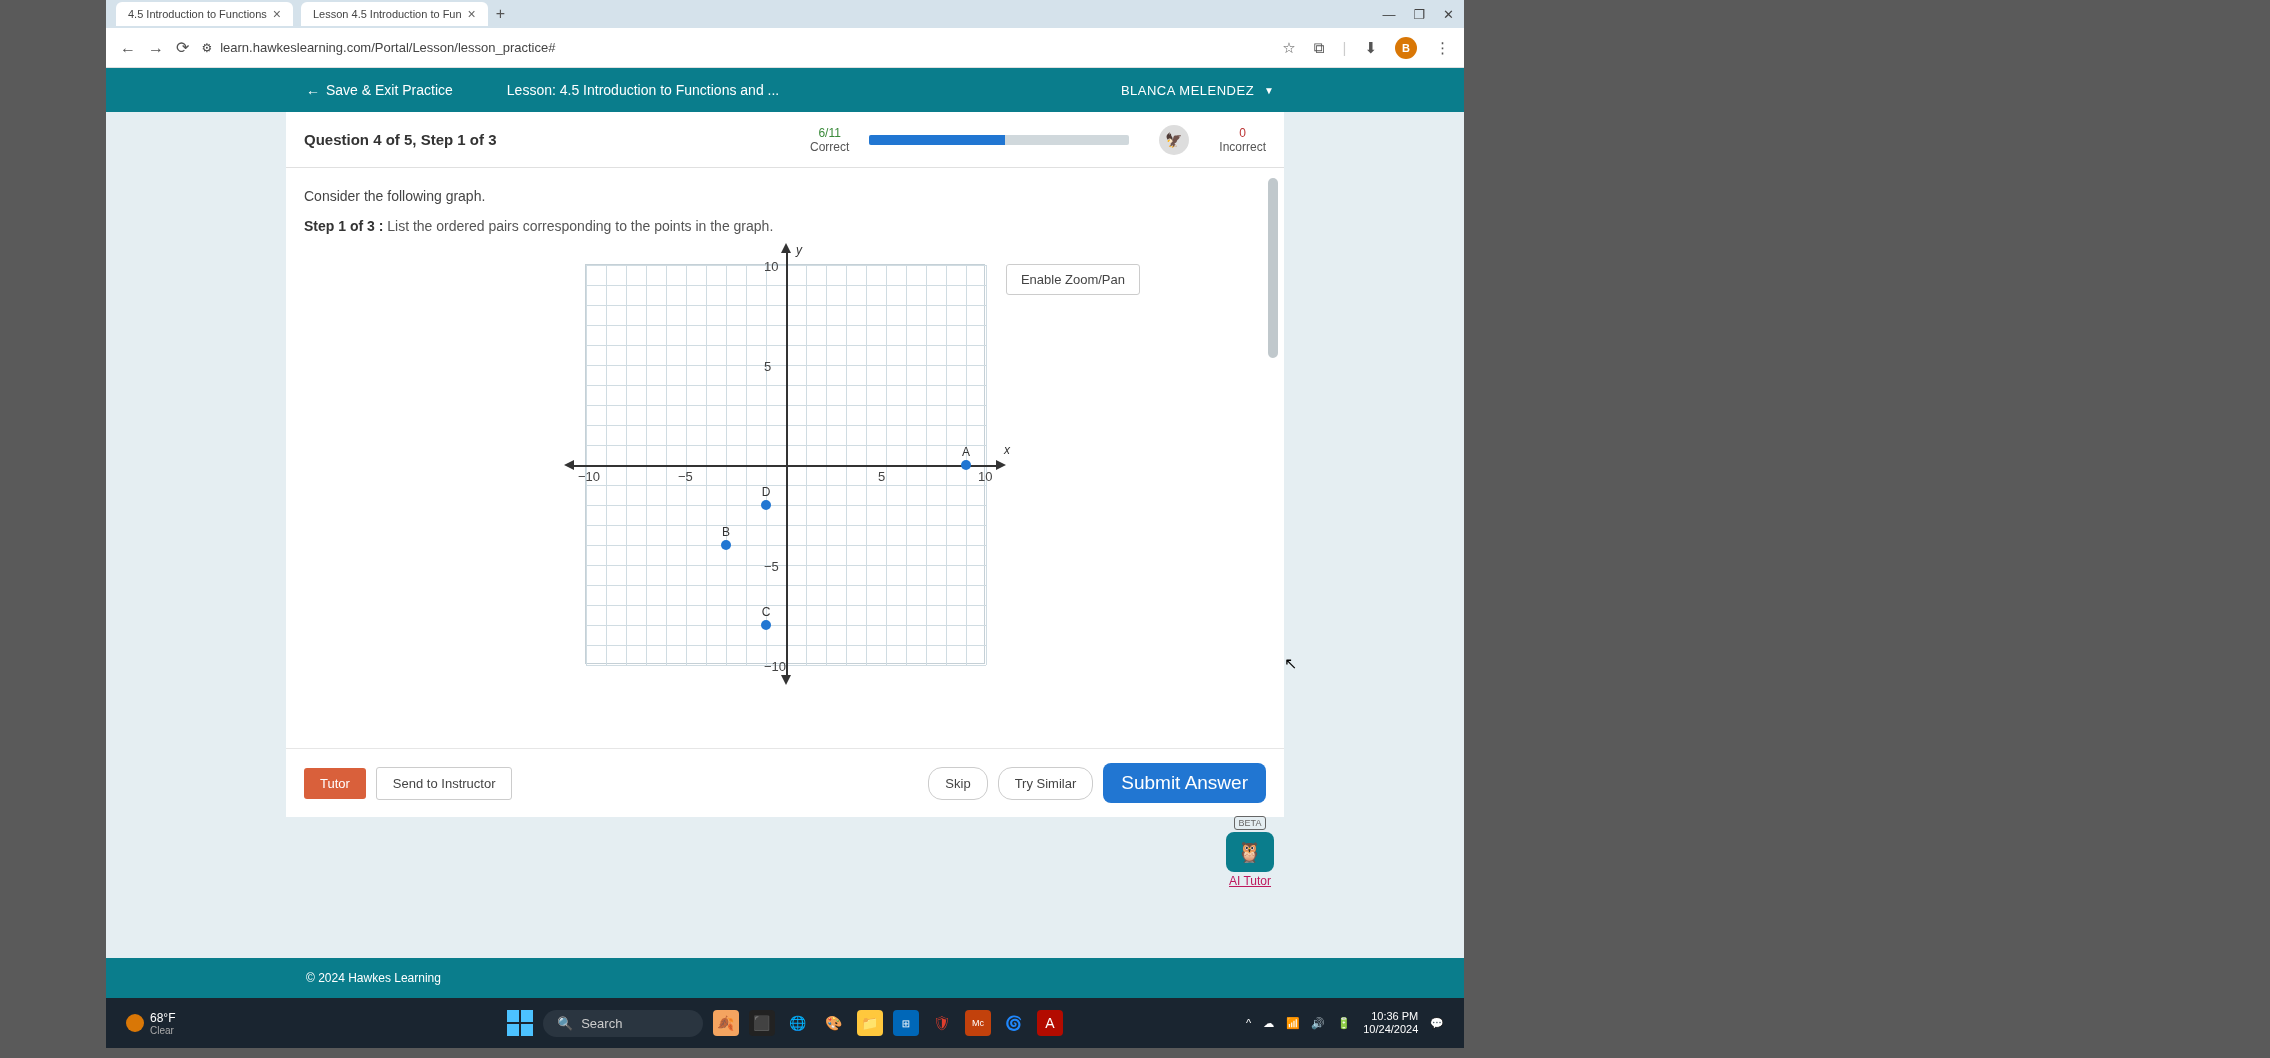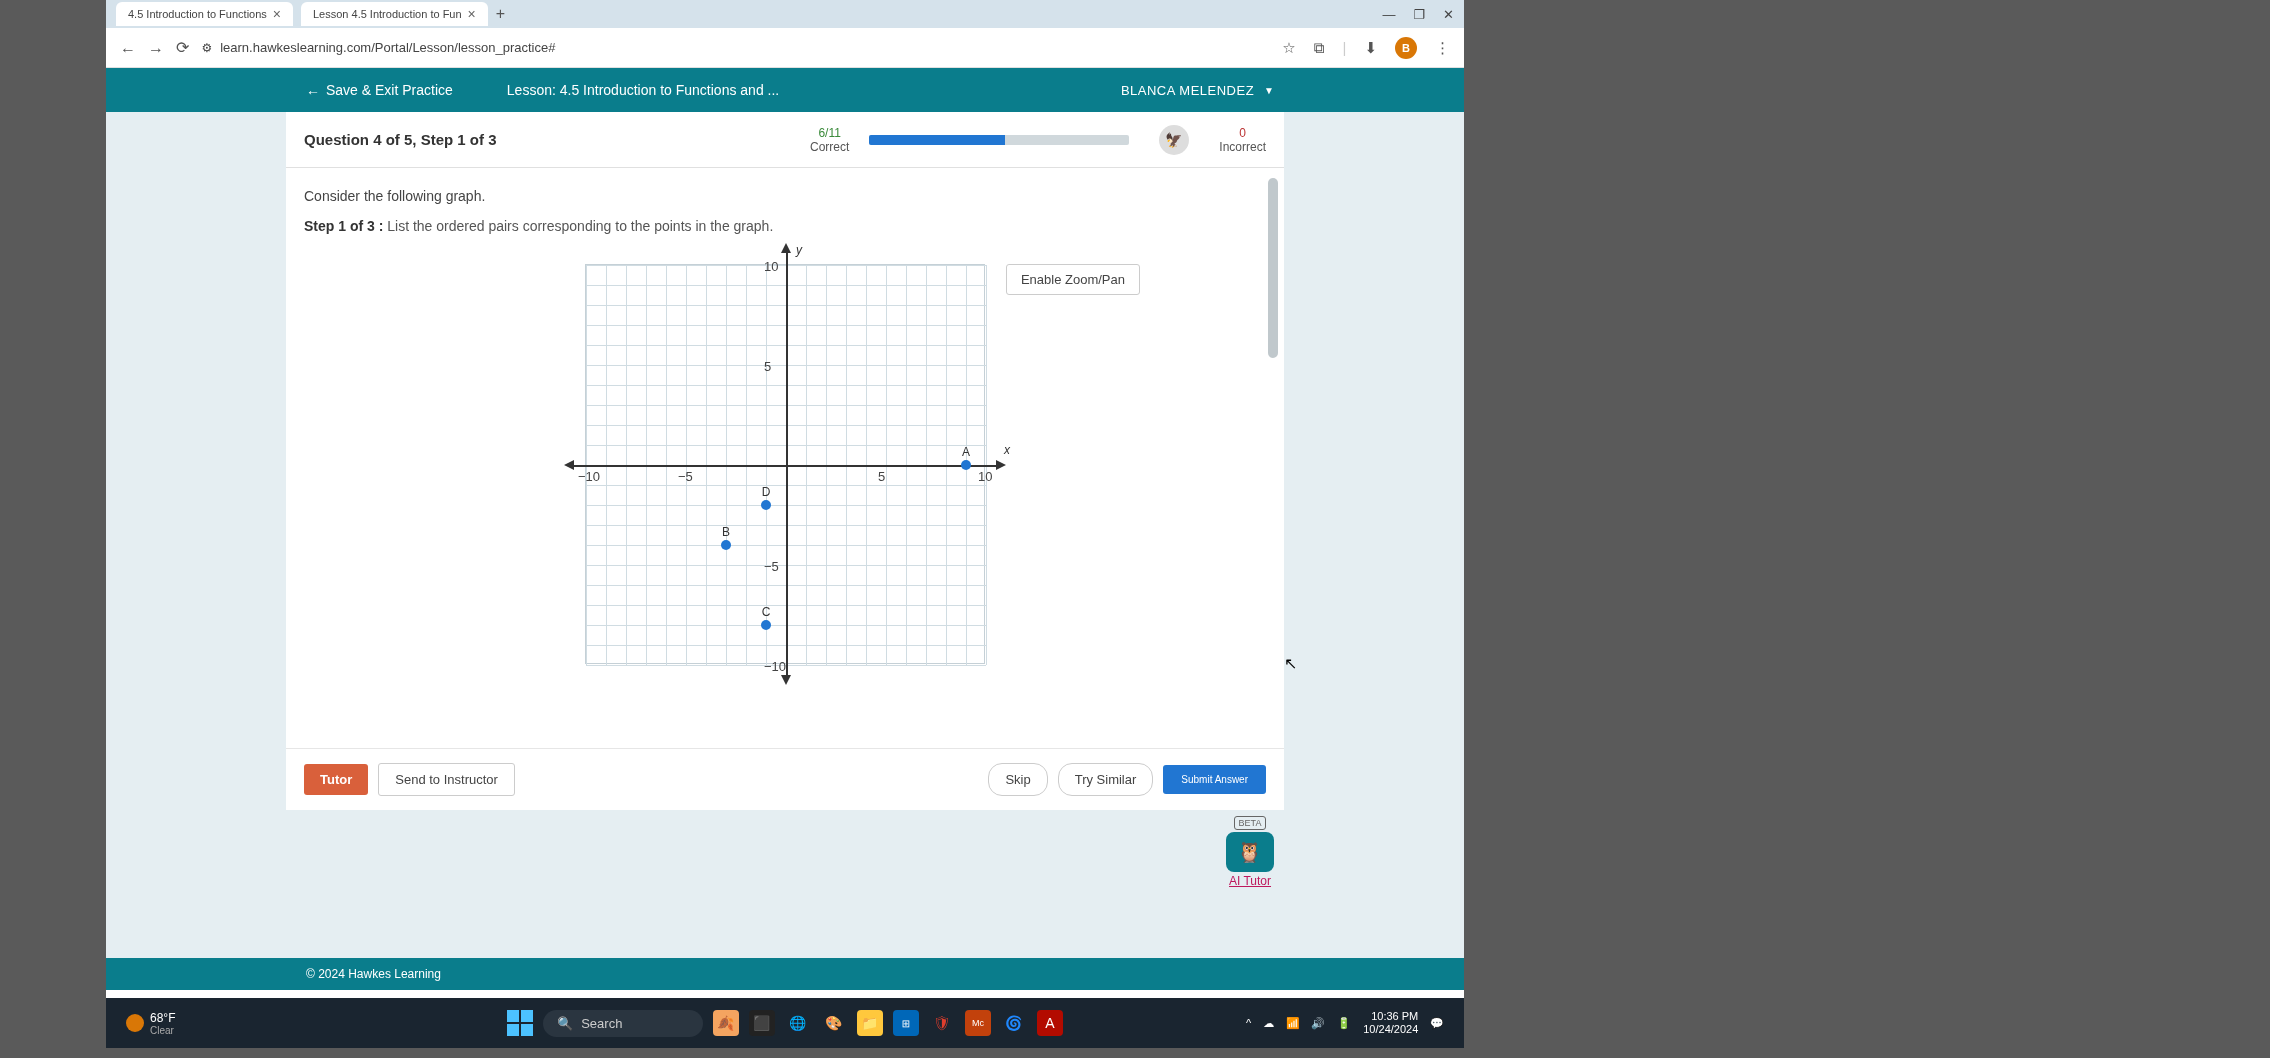--- a/index.html
+++ b/index.html
@@ -50,32 +50,32 @@
 .axis-line { position: absolute; background: #333; }
 .tick-label { position: absolute; font-size: 13px; color: #444; }
 .axis-label { position: absolute; font-size: 12px; font-style: italic; color: #333; }
 .arrow { position: absolute; width: 0; height: 0; }
 .point { position: absolute; width: 10px; height: 10px; background: #2176d2; border-radius: 50%; transform: translate(-50%, -50%); }
 .point-label { position: absolute; font-size: 12px; color: #333; transform: translate(-50%, -140%); }
 
 .scrollbar { position: absolute; right: 6px; top: 10px; width: 10px; height: 180px; background: #c0c8cc; border-radius: 5px; }
 
 .action-bar { background: #fff; padding: 14px 18px; display: flex; align-items: center; border-top: 1px solid #e6e6e6; }
-.tutor-btn { background: #d9603b; color: #fff; padding: 8px 16px; font-size: 13px; border: none; border-radius: 3px; cursor: pointer; margin-right: 10px; font-weight: bold; }
+.tutor-btn { background: #d9603b; color: #fff; padding: 8px 16px; font-size: 13px; border: none; border-radius: 3px; cursor: pointer; margin-right: 10px; }
 .send-btn { background: #fff; border: 1px solid #ccc; padding: 8px 16px; font-size: 13px; color: #444; border-radius: 3px; cursor: pointer; }
 .right-actions { margin-left: auto; display: flex; gap: 10px; align-items: center; }
 .plain-btn { background: #fff; border: 1px solid #ccc; padding: 8px 16px; font-size: 13px; color: #444; border-radius: 14px; cursor: pointer; }
-.submit-btn { background: #2176d2; color: #fff; padding: 9px 18px; font-size: 10px; border: none; border-radius: 3px; cursor: pointer; }
+.submit-btn { background: #2176d2; color: #fff; padding: 9px 18px; font-size: 19px; border: none; border-radius: 8px; cursor: pointer; }
 
 .ai-tutor { position: absolute; right: 190px; bottom: 70px; text-align: center; }
 .ai-badge { font-size: 9px; border: 1px solid #666; border-radius: 3px; padding: 1px 4px; color: #666; display: inline-block; }
 .ai-icon { width: 48px; height: 40px; background: #0a7d8c; border-radius: 8px; margin: 2px auto; display:flex; align-items:center; justify-content:center; color:#fff; font-size:20px;}
 .ai-label { font-size: 12px; color: #be185d; text-decoration: underline; }
 
-.footer { background: #0a7d8c; height: 32px; display: flex; align-items: center; padding-left: 200px; color: #fff; font-size: 12px; }
+.footer { background: #0a7d8c; height: 40px; display: flex; align-items: center; padding-left: 200px; color: #fff; font-size: 12px; }
 
 .taskbar { position: absolute; bottom: 0; left: 0; right: 0; height: 50px; background: #1a2530; display: flex; align-items: center; padding: 0 20px; color: #fff; }
 .weather { display: flex; align-items: center; gap: 6px; font-size: 12px; }
 .weather-icon { width: 18px; height: 18px; background: #d97706; border-radius: 50%; }
 .task-center { position: absolute; left: 50%; transform: translateX(-50%); display: flex; align-items: center; gap: 10px; }
 .start-btn { width: 26px; height: 26px; display: grid; grid-template: 1fr 1fr / 1fr 1fr; gap: 2px; }
 .start-btn span { background: #4cc2ff; }
 .search-box { background: #2a3540; border-radius: 16px; padding: 6px 14px; width: 160px; display: flex; align-items: center; gap: 8px; font-size: 13px; color: #ccc; }
 .task-icon { width: 26px; height: 26px; border-radius: 4px; display:flex; align-items:center; justify-content:center; font-size:14px; }
 .task-right { margin-left: auto; display: flex; align-items: center; gap: 12px; font-size: 11px; }

